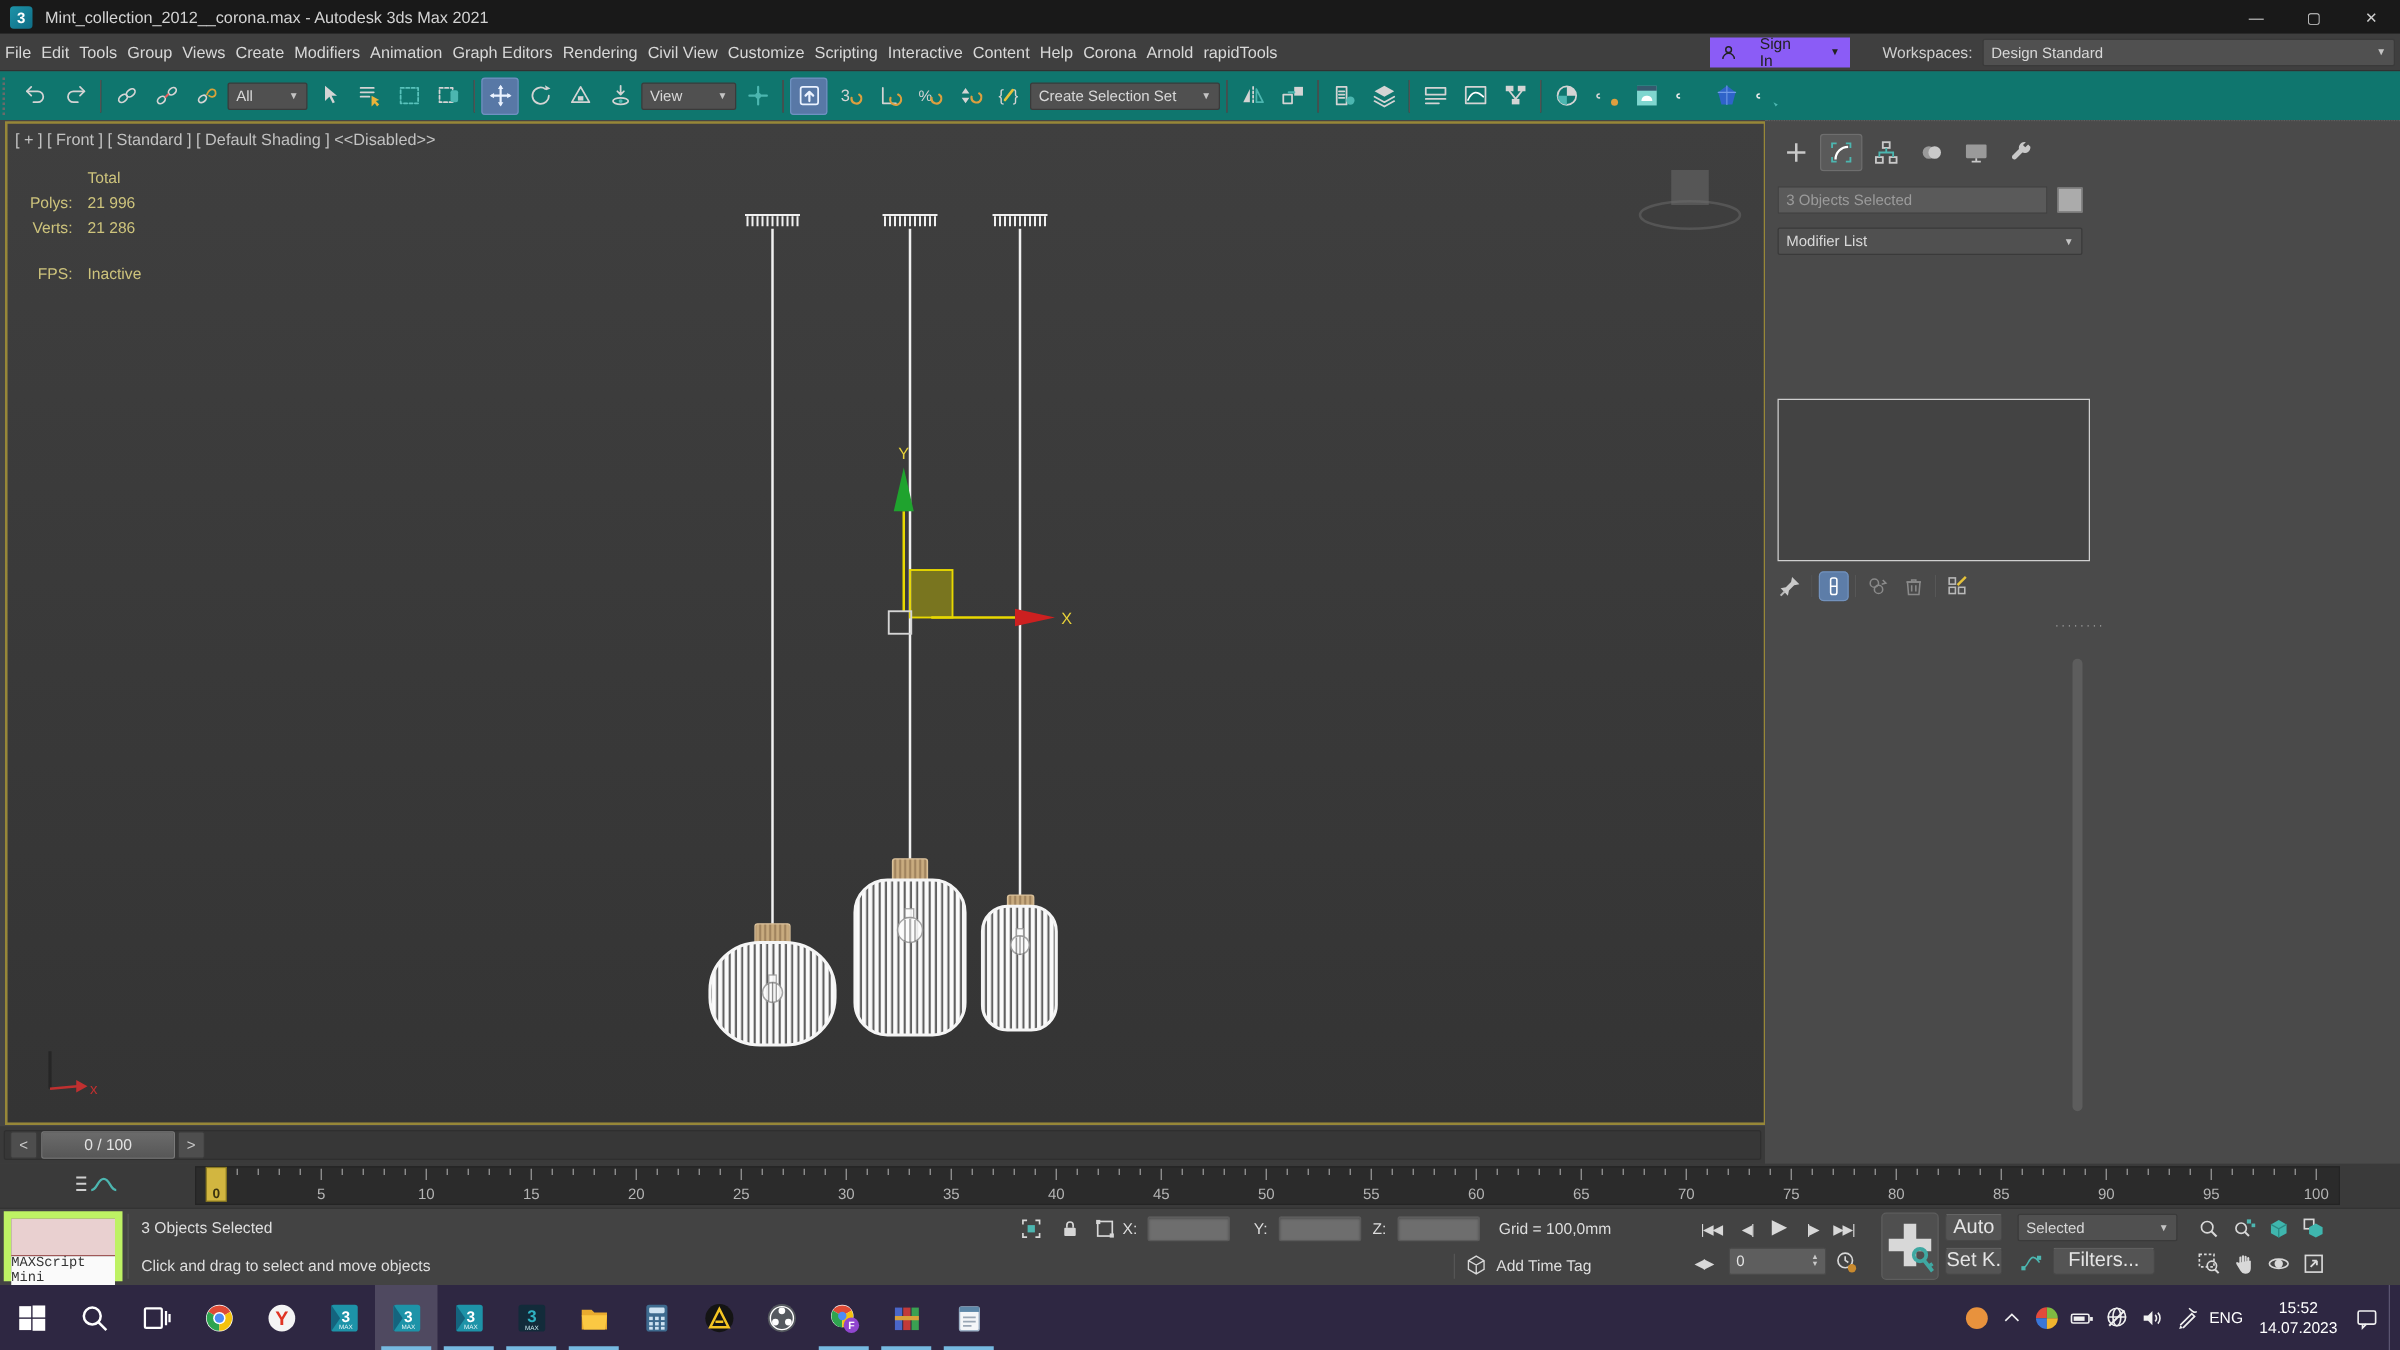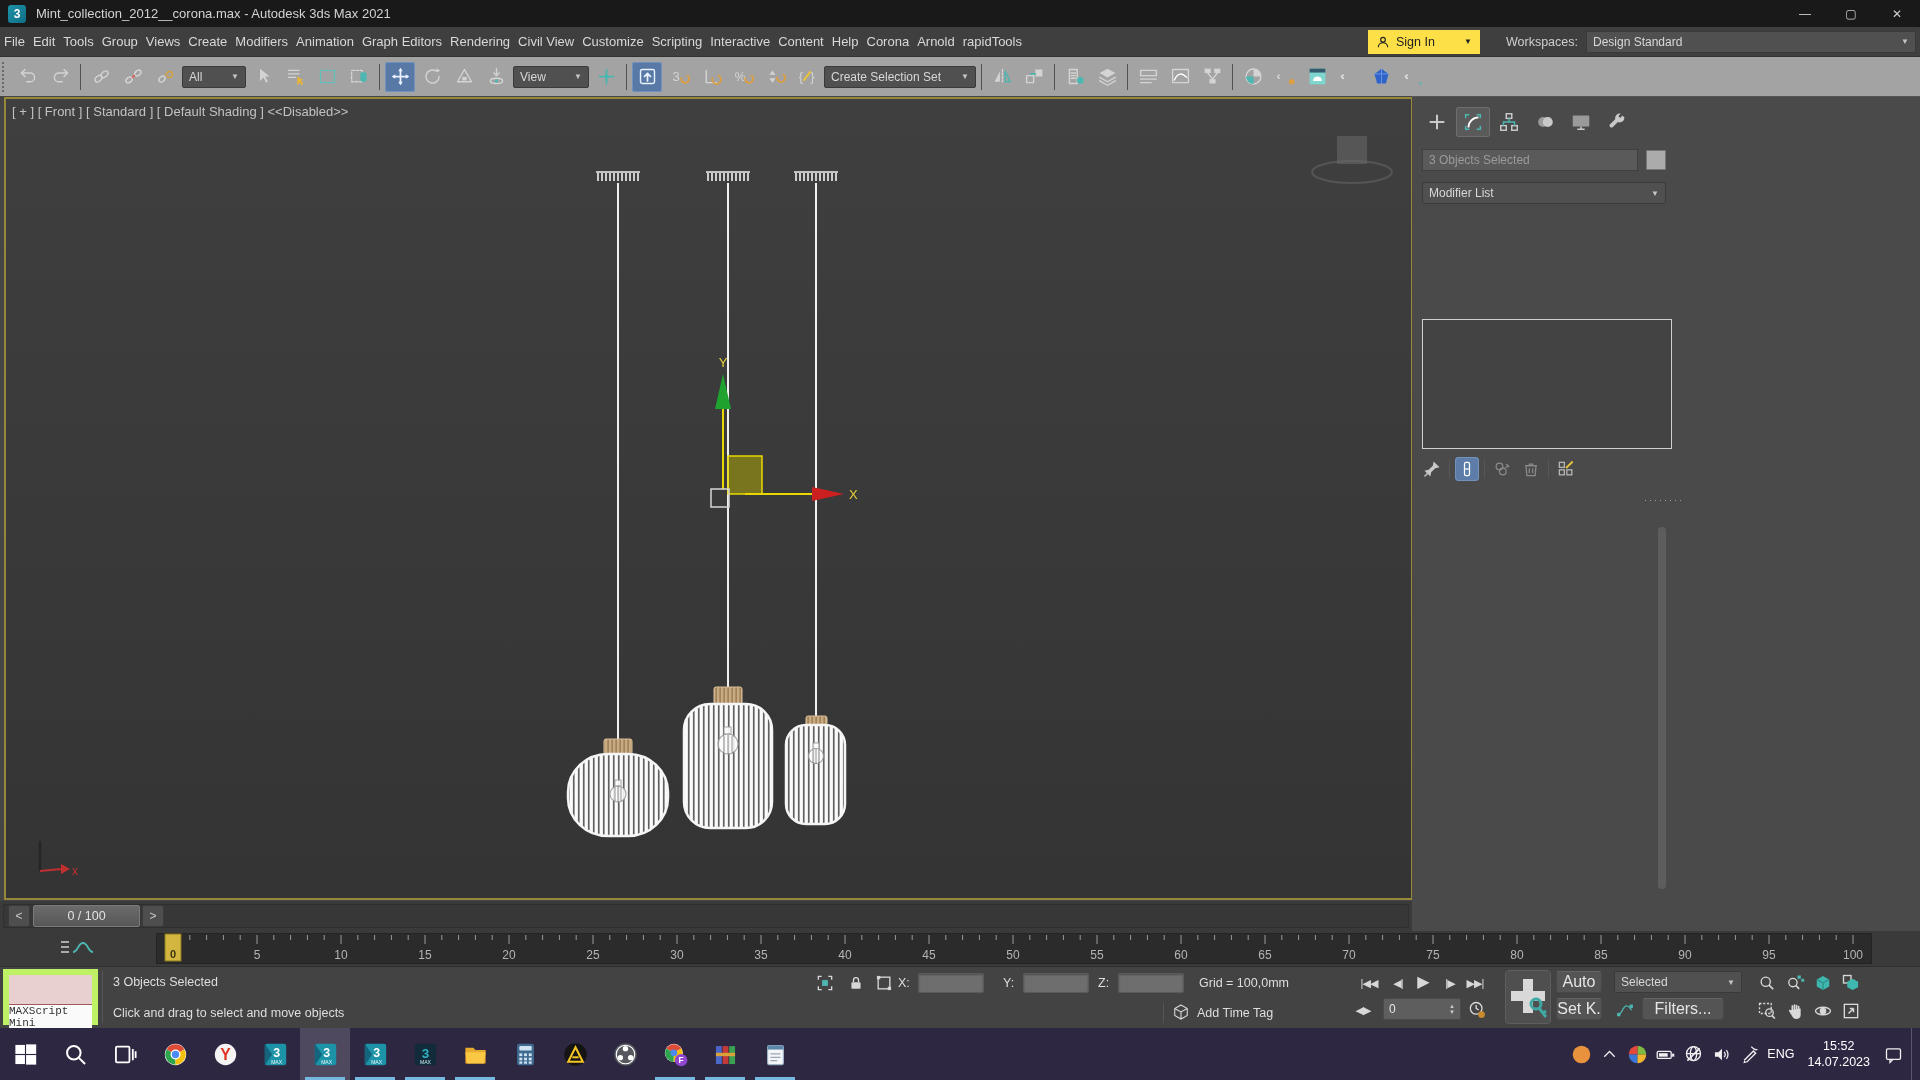--- a/index.html
+++ b/index.html
@@ -7,26 +7,26 @@
   .abs{position:absolute}
   #stage{position:relative;width:1920px;height:1080px;background:#454545}
   
   #titlebar{position:absolute;left:0;top:0;width:1920px;height:27px;background:#191919;display:flex;align-items:center;color:#d3d3d3;font-size:13px}
   #titlebar .appico{width:18px;height:18px;margin:0 10px 0 8px;border-radius:3px;background:linear-gradient(135deg,#1d93a8,#0f6d86);color:#fff;font-weight:bold;font-size:12px;display:flex;align-items:center;justify-content:center}
   #titlebar .wbtns{margin-left:auto;display:flex;height:27px}
   #titlebar .wbtn{width:46px;height:27px;display:flex;align-items:center;justify-content:center;color:#cfcfcf;font-size:12px}
   
   #menubar{position:absolute;left:0;top:27px;width:1920px;height:30px;background:#3f3f3f;border-bottom:1px solid #313131;display:flex;align-items:center;color:#d8d8d8;font-size:13px}
   .menu-item{padding:0 4px;line-height:30px;cursor:default}
-  #signin{width:112px;height:24px;background:#fde047;color:#222;display:flex;align-items:center;gap:6px;padding:0 8px;font-size:12.5px}
+  #signin{width:112px;height:24px;background:#8b5cf6;color:#222;display:flex;align-items:center;gap:18px;padding:0 8px;font-size:12.5px}
   #signin .arrow{margin-left:auto;font-size:8px}
   #wslabel{color:#cfcfcf;margin:0 8px 0 26px;font-size:12.5px}
   #wsdd{width:330px;height:22px;margin-right:4px}
   
-  #toolbar{position:absolute;left:0;top:57px;width:1920px;height:39px;background:#a3a3a3;display:flex;align-items:center;gap:2px;padding-left:2px}
+  #toolbar{position:absolute;left:0;top:57px;width:1920px;height:39px;background:#0f766e;display:flex;align-items:center;gap:2px;padding-left:2px}
   .draghandle{width:5px;height:30px;border-left:2px dotted #6a6a6a;margin-right:4px}
   .ib{width:30px;height:30px;border-radius:3px;display:flex;align-items:center;justify-content:center;flex:0 0 auto}
   .ib svg{width:21px;height:21px;stroke:#d4d4d4;fill:none;stroke-width:1.6;stroke-linecap:round;stroke-linejoin:round}
   .ib.on{background:#5878a6;box-shadow:inset 0 0 0 1px #6f92c2}
   .tsep{width:1px;height:26px;background:#373737;border-right:1px solid #525252;margin:0 3px;flex:0 0 auto}
   .dd{display:flex;align-items:center;height:22px;background:#505050;border:1px solid #3a3a3a;border-radius:2px;color:#d8d8d8;font-size:12px;padding:0 6px;gap:6px;flex:0 0 auto}
   .dd .dda{margin-left:auto;font-style:normal;font-size:8px;color:#c4c4c4}
   
   #workarea{position:absolute;left:0;top:96px;width:1920px;height:835px}
   #vpframe{position:absolute;left:4px;top:1px;width:1409px;height:803px;border:2px solid #978738;background:linear-gradient(#3f3f3f,#343434)}
@@ -450,20 +450,38 @@
         </g>
 
         <g>
           <line x1="34" y1="742" x2="34" y2="772" stroke="#262626" stroke-width="2.5"></line>
           <line x1="34" y1="772" x2="56" y2="770" stroke="#c03030" stroke-width="2"></line>
           <polygon points="55,765 55,775 64,770" fill="#c03030"></polygon>
           <text x="66" y="776" font-size="12" fill="#c03030">x</text>
         </g>
       </svg>
       <div id="vpheader">[ + ] [ Front ] [ Standard ] [ Default Shading ]  &lt;&lt;Disabled&gt;&gt;</div>
+      <div id="vpstats">
+        <div class="srow">
+            <span class="slabel"></span>
+            <span>Total</span>
+          </div>
+        <div class="srow">
+            <span class="slabel">Polys:</span>
+            <span>21 996</span>
+          </div>
+        <div class="srow">
+            <span class="slabel">Verts:</span>
+            <span>21 286</span>
+          </div>
+        <div class="srow fps">
+            <span class="slabel">FPS:</span>
+            <span>Inactive</span>
+          </div>
+      </div>
     </div>
 
     <div id="timesliderrow">
       <div id="tstrack"></div>
       <div class="tsbtn" style="left:8px">&lt;</div>
       <div id="tshandle">0 / 100</div>
       <div class="tsbtn" style="left:142px">&gt;</div>
     </div>
 
     <div id="cmdpanel">

